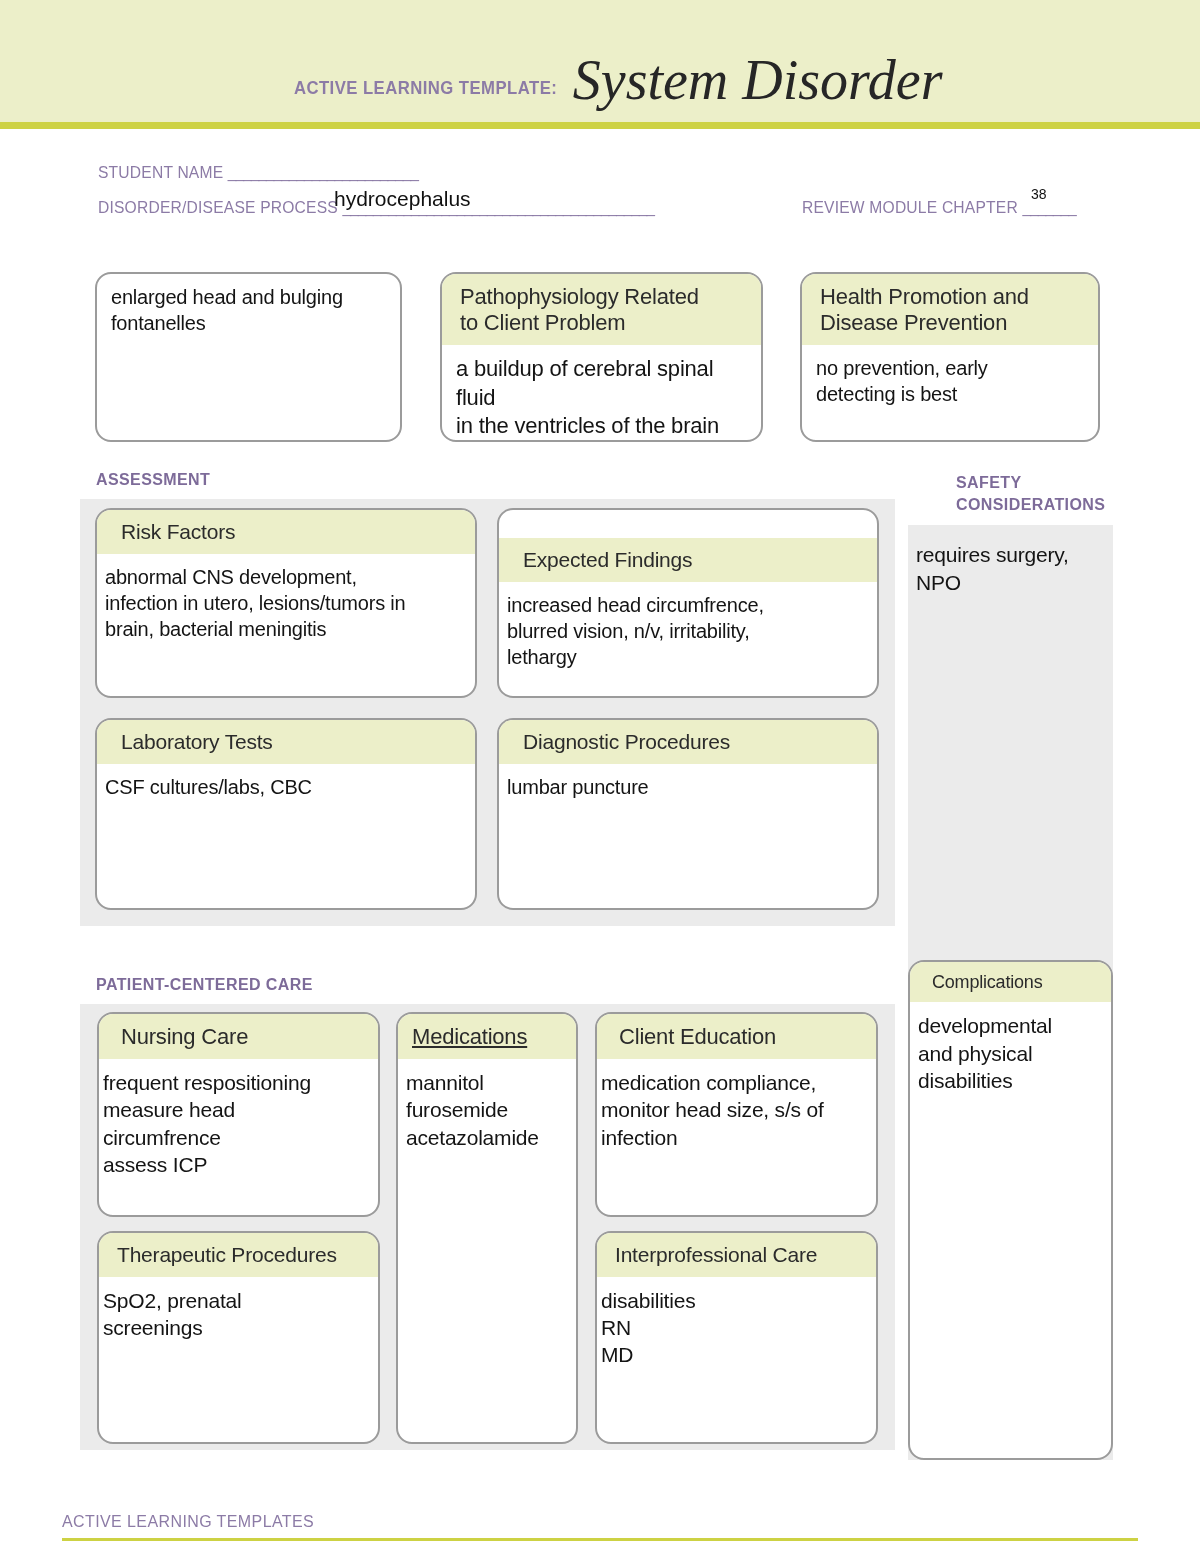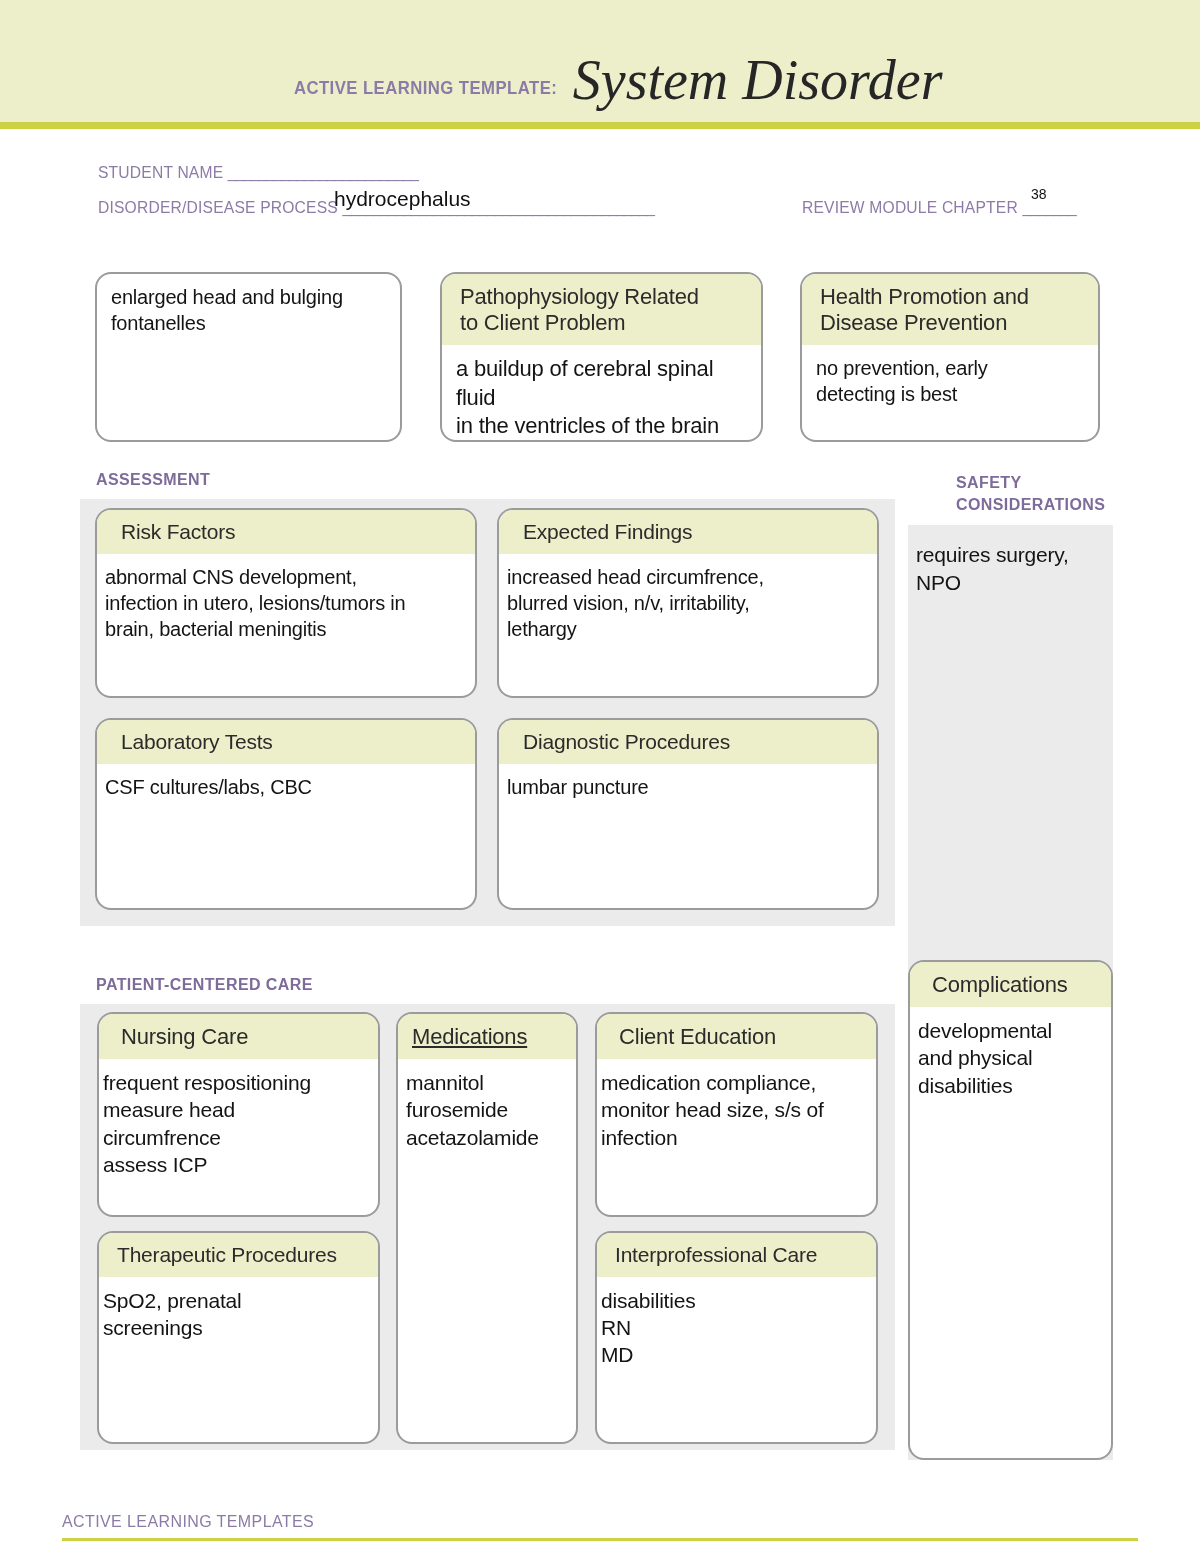--- a/index.html
+++ b/index.html
@@ -207,21 +207,21 @@
 </div>
 
 <div class="rbox" style="left:95px; top:508px; width:382px; height:190px;">
   <div class="rbox-head" style="font-size:21px; padding-left:24px;">Risk Factors</div>
   <div class="rbox-body" style="padding-left:8px; font-size:20px;">abnormal CNS development,
 infection in utero, lesions/tumors in
 brain, bacterial meningitis</div>
 </div>
 
 <div class="rbox" style="left:497px; top:508px; width:382px; height:190px;">
-  <div class="rbox-head" style="font-size:21px; padding-left:24px;">Expected Findings</div>
+  <div class="rbox-head" style="font-size:21px; padding-left:24px;margin-top:28px;">Expected Findings</div>
   <div class="rbox-body" style="padding-left:8px; font-size:20px;">increased head circumfrence,
 blurred vision, n/v, irritability,
 lethargy</div>
 </div>
 
 <div class="rbox" style="left:95px; top:718px; width:382px; height:192px;">
   <div class="rbox-head" style="font-size:21px; padding-left:24px;">Laboratory Tests</div>
   <div class="rbox-body" style="padding-left:8px; font-size:20px;">CSF cultures/labs, CBC</div>
 </div>
 
@@ -231,21 +231,21 @@
 </div>
 
 <div class="panel" style="left:908px; top:460px; width:205px; height:1000px;">
   <div class="panel-head two-line" style="width:205px; white-space:pre-line;padding-left:48px;">SAFETY
 CONSIDERATIONS</div>
   <div class="panel-body-text" style="padding-top:16px; padding-left:8px;">requires surgery,
 NPO</div>
 </div>
 
 <div class="rbox" style="left:908px; top:960px; width:205px; height:500px;">
-  <div class="rbox-head" style="font-size:22px; padding-left:22px;">Complications</div>
+  <div class="rbox-head" style="font-size:18px; padding-left:22px;">Complications</div>
   <div class="rbox-body" style="padding-left:8px; font-size:21px;">developmental
 and physical
 disabilities</div>
 </div>
 
 <div class="panel" style="left:80px; top:965px; width:815px; height:485px;">
   <div class="panel-head" style="width:815px;">PATIENT-CENTERED CARE</div>
 </div>
 
 <div class="rbox" style="left:97px; top:1012px; width:283px; height:205px;">

